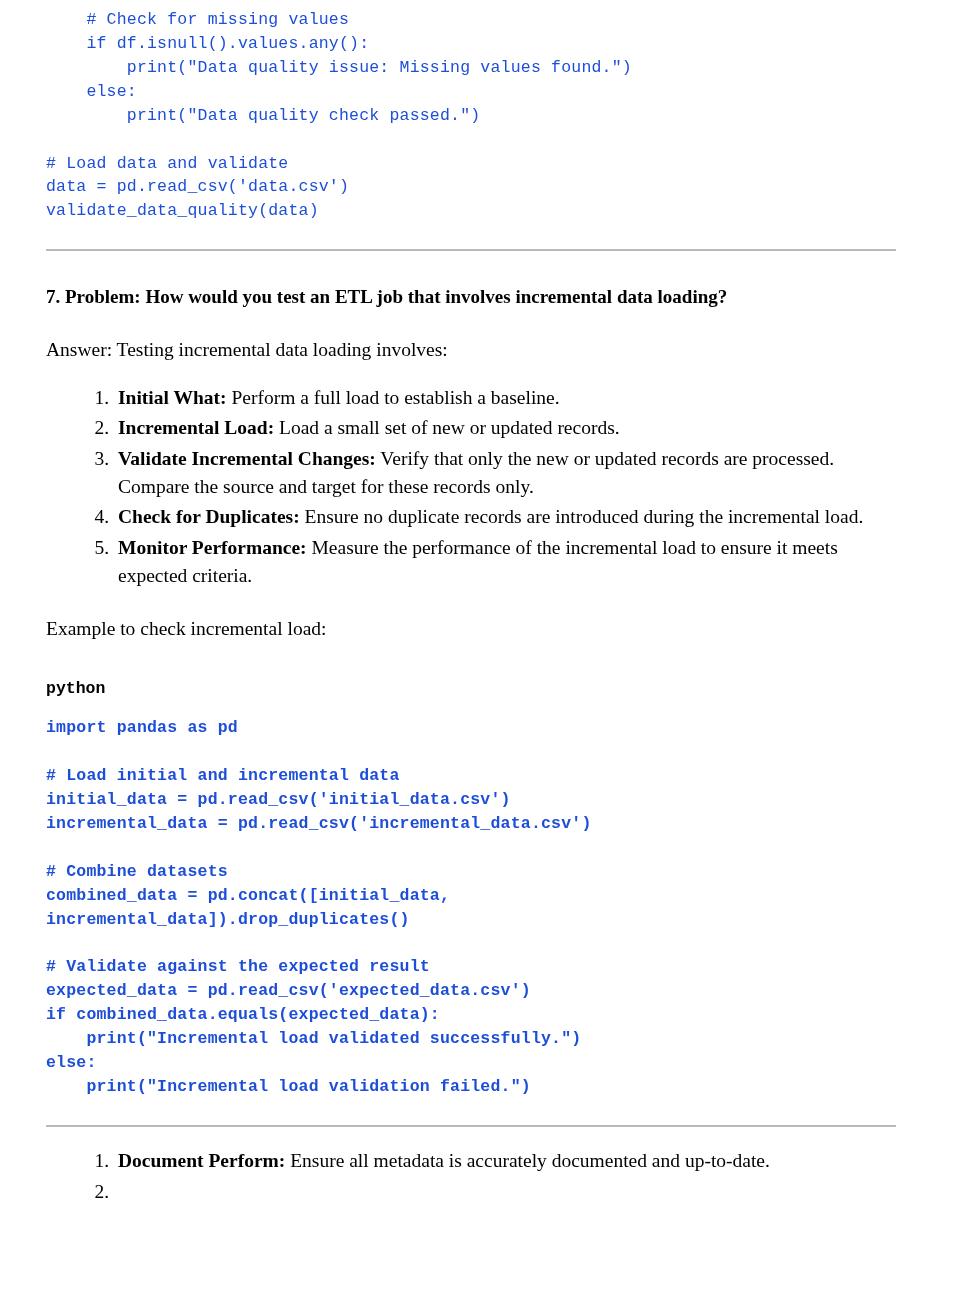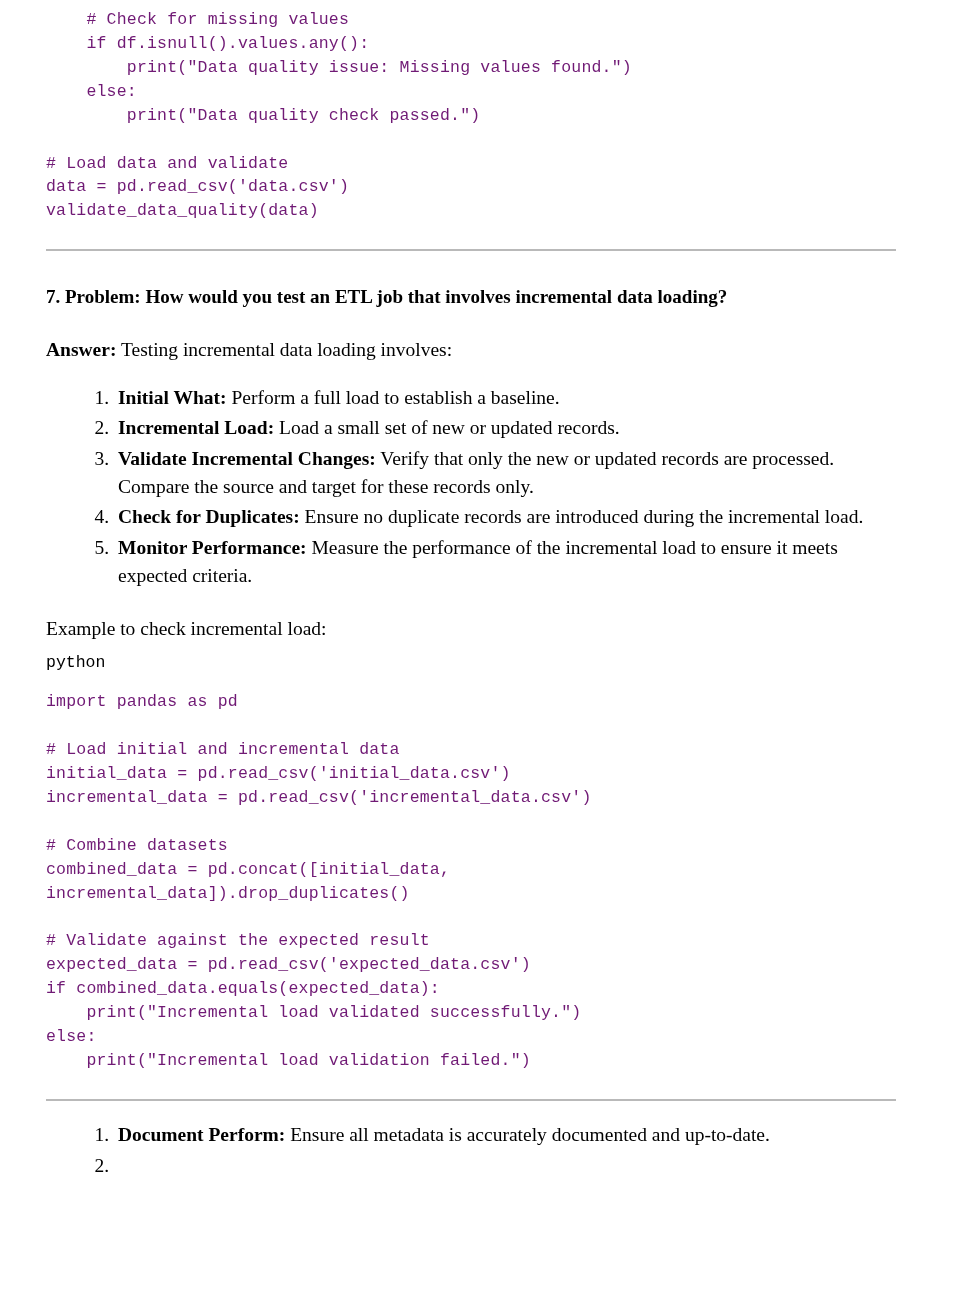--- a/index.html
+++ b/index.html
@@ -19,21 +19,21 @@
     box-sizing: border-box;
     padding: 8px 78px 0 46px;
     position: relative;
   }
   pre.code {
     font-family: "Liberation Mono", monospace;
     font-size: 16.5px;
     line-height: 1.45;
     margin: 0;
     white-space: pre;
-    color: #701a75;
+    color: #1d4ed8;
     letter-spacing: 0.2px;
   }
   .code-top {
     margin-top: 4px;
   }
   hr.sep {
     border: none;
     border-top: 2px solid #b9b9b9;
     margin: 26px 0 0 0;
     width: 100%;
@@ -44,37 +44,38 @@
     font-weight: bold;
     margin: 34px 0 0 0;
     line-height: 1.3;
   }
   p.para {
     font-size: 19.5px;
     line-height: 1.42;
     margin: 26px 0 0 0;
   }
   p.para .lead {
-    font-weight: bold;
+    font-weight: normal;
   }
   ol.steps {
     font-size: 19.5px;
     line-height: 1.42;
     margin: 20px 0 0 0;
     padding-left: 68px;
   }
   ol.steps li {
     margin: 0 0 3px 0;
     padding-left: 4px;
   }
   ol.steps li .term {
     font-weight: bold;
   }
   .code-block {
-    margin-top: 10px;
+    margin-top: 36px;
+    font-weight: bold;
   }
   .code-lang {
     font-family: "Liberation Mono", monospace;
     font-size: 16.5px;
     margin-bottom: 18px;
   }
 </style>
 </head>
 <body>
 

